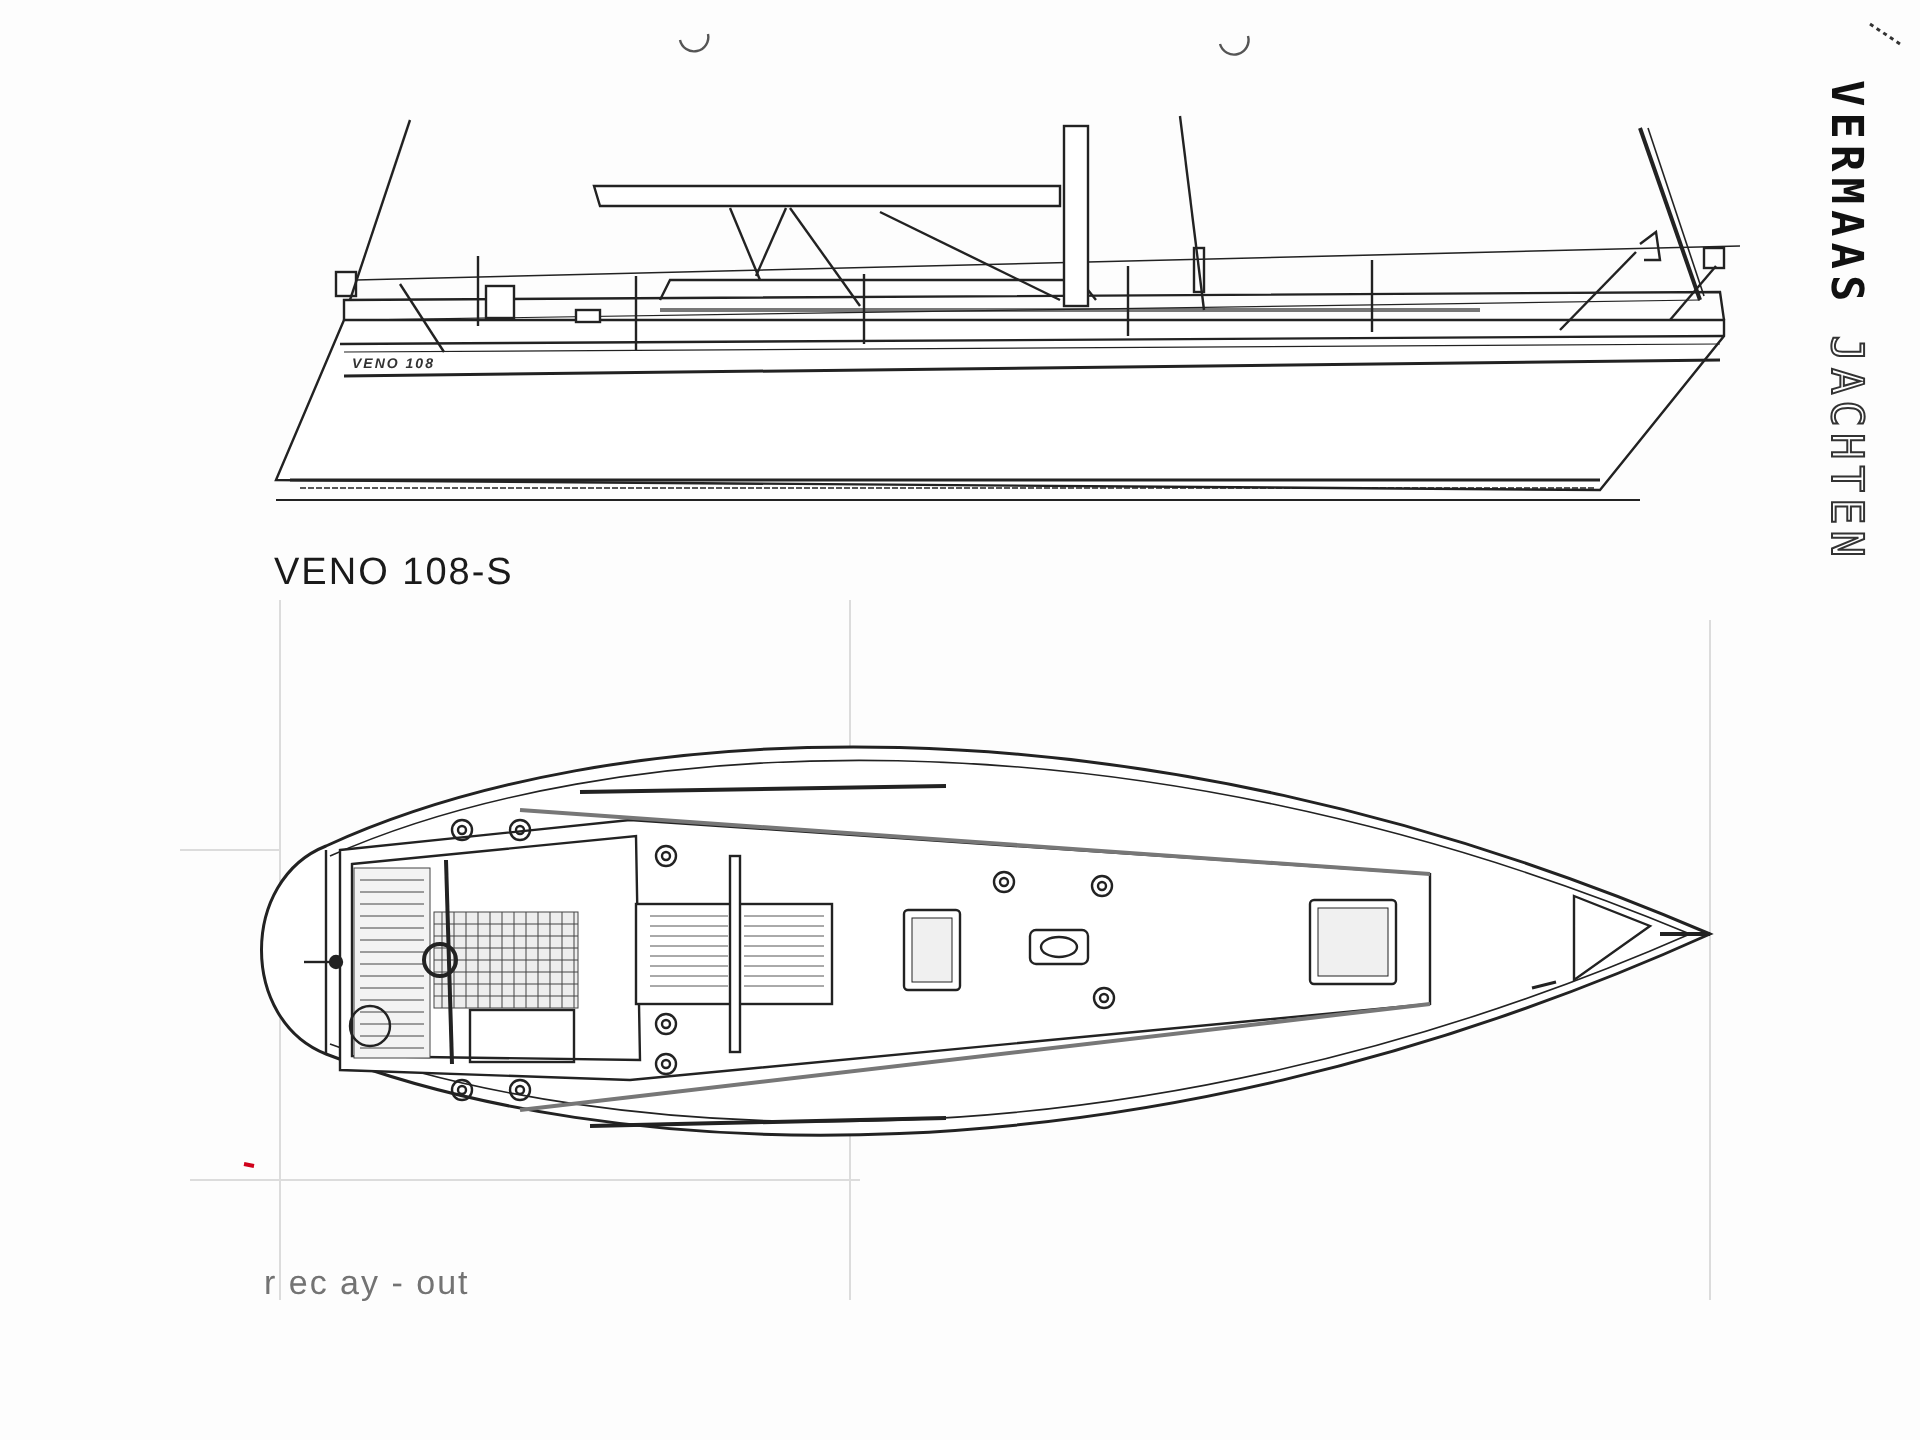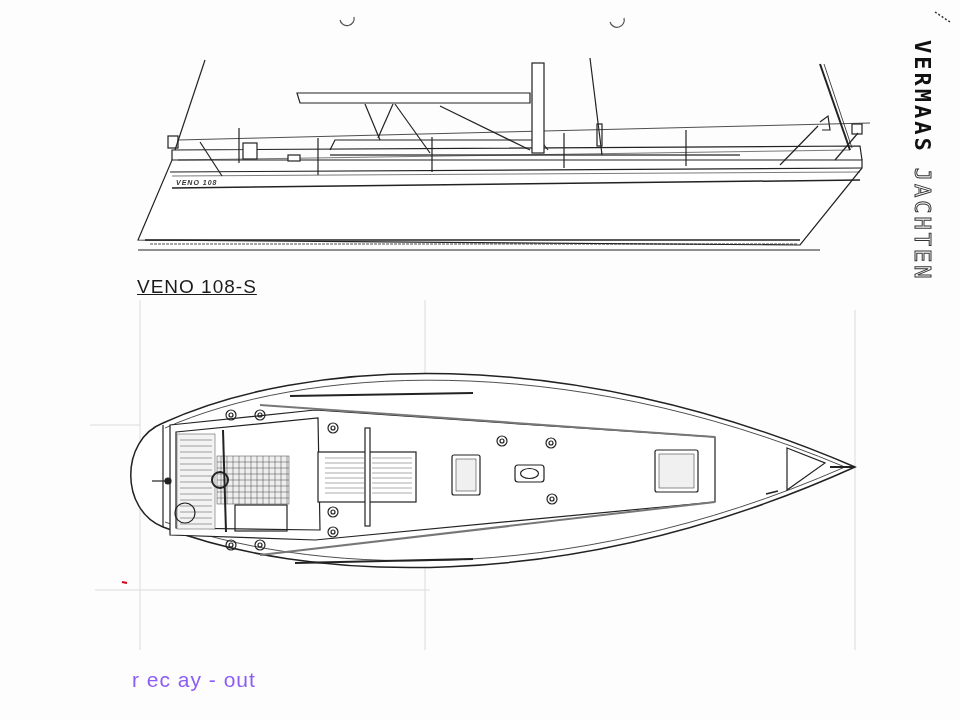--- a/index.html
+++ b/index.html
@@ -1,19 +1,19 @@
 <!DOCTYPE html>
 <html><head>
 <meta charset="utf-8">
 <style>
   html, body { margin: 0; padding: 0; background: #ffffff; }
   #page { position: relative; width: 960px; height: 720px; background: #fdfdfd; overflow: hidden; }
   svg { position: absolute; left: 0; top: 0; }
-  .title { position: absolute; left: 137px; top: 276px; font-family: "Liberation Sans", sans-serif; font-size: 19px; letter-spacing: 1px; color: #1a1a1a; text-decoration: underline; }
-  .caption { position: absolute; left: 132px; top: 632px; font-family: "Liberation Sans", sans-serif; font-size: 21px; color: #8b5cf6; letter-spacing: 1px; margin-top: 36px; }
+  .title { position: absolute; left: 137px; top: 276px; font-family: "Liberation Sans", sans-serif; font-size: 19px; letter-spacing: 1px; color: #1a1a1a; }
+  .caption { position: absolute; left: 132px; top: 632px; font-family: "Liberation Sans", sans-serif; font-size: 17px; color: #737373; letter-spacing: 1px; }
   .brand { position: absolute; left: 922px; top: 40px; width: 26px; height: 320px; }
   .brand-text { position: absolute; left: 13px; top: 0; transform-origin: 0 0; transform: rotate(90deg); white-space: nowrap; font-family: "DejaVu Sans Mono", monospace; font-size: 22px; letter-spacing: 3px; }
   .brand-dark { color: #111; font-weight: bold; }
   .brand-light { color: #fff; -webkit-text-stroke: 1px #333; margin-left: 14px; }
   .hull-name { position: absolute; left: 176px; top: 179px; font-family: "Liberation Sans", sans-serif; font-size: 7px; font-style: italic; font-weight: bold; color: #333; letter-spacing: 1px; }
 </style>
 </head>
 <body>
 
 <div id="page">

